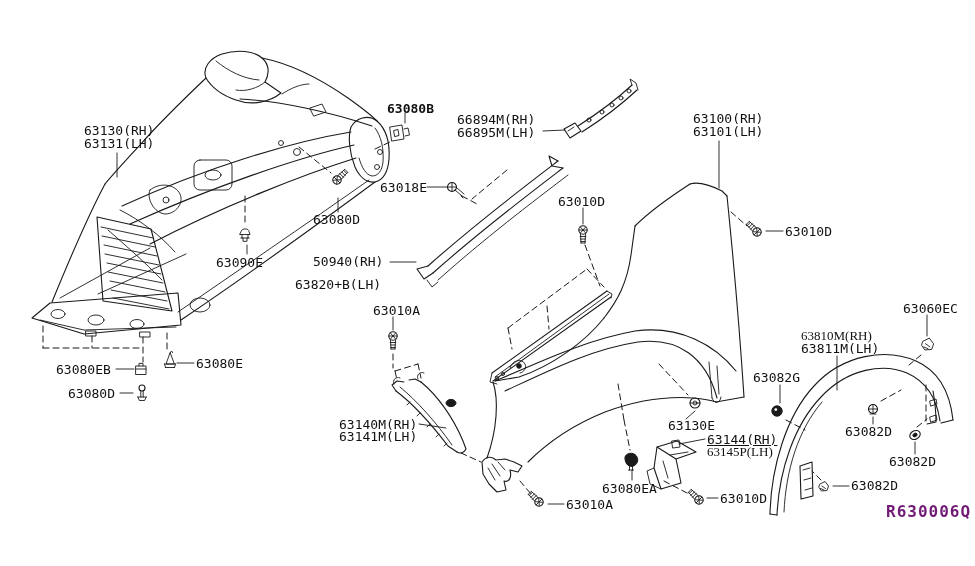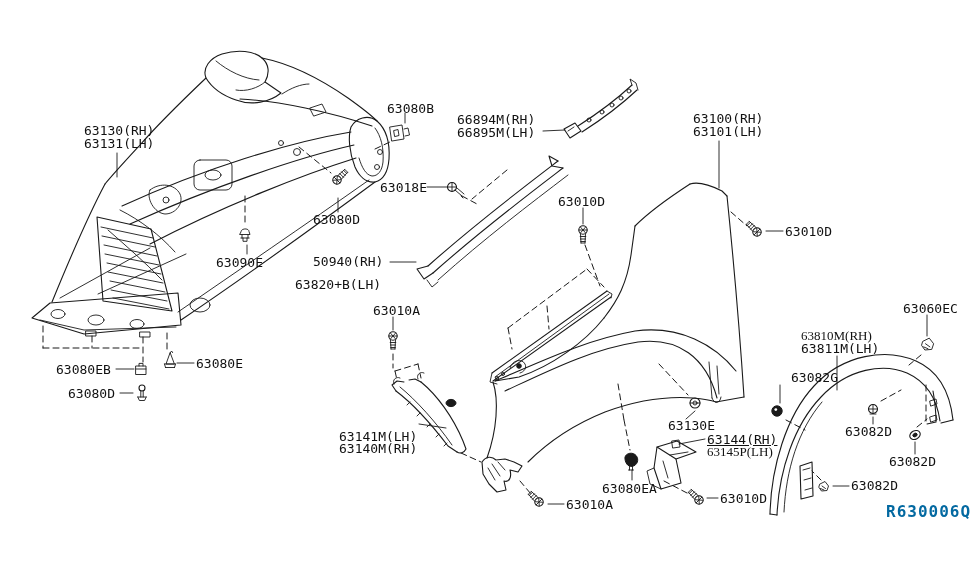--- a/index.html
+++ b/index.html
@@ -6,21 +6,21 @@
   #stage{
     position:relative;width:975px;height:566px;background:#ffffff;overflow:hidden;
     font-family:"DejaVu Sans Mono","Liberation Mono",monospace;
   }
   #art{position:absolute;left:0;top:0;width:975px;height:566px;}
   .plabel{
     position:absolute;font-size:13px;line-height:13px;color:#111;
     white-space:pre;letter-spacing:0px;
   }
   #refcode{
-    position:absolute;font-size:16px;line-height:16px;color:#0369a1;font-weight:600;
+    position:absolute;font-size:16px;line-height:16px;color:#701a75;font-weight:600;
     letter-spacing:1px;
   }
   svg *{vector-effect:non-scaling-stroke;}
   .ln{fill:none;stroke:#1a1a1a;stroke-width:1.1;stroke-linecap:round;stroke-linejoin:round;}
   .thin{fill:none;stroke:#1a1a1a;stroke-width:0.9;stroke-linecap:round;}
   .dash{fill:none;stroke:#1a1a1a;stroke-width:1;stroke-dasharray:6 4;stroke-linecap:round;}
   .dk{fill:#1a1a1a;stroke:#1a1a1a;stroke-width:1;}
 </style>
 </head>
 <body>
@@ -273,42 +273,42 @@
       <path d="M508,328 L587,269 M587,269 L604,287 M508,328 L512,349 M547,306 L549,329"></path>
       <path d="M659,364 L688,395 M618,384 L624,420 M624,420 L630,450"></path>
       <path d="M664,481 L687,493 M520,481 L531,494 M461,453 L481,462"></path>
       <path d="M921,355 L909,365 M786,420 L805,430 M881,401 L901,390 M917,427 L927,419 M821,480 L812,471 M926,385 V423"></path>
     </g>
   </svg>
 
   <div id="labels">
       <div class="plabel" style="left: 84px; top: 124px;">63130(RH)</div>
       <div class="plabel" style="left: 84px; top: 137px;">63131(LH)</div>
-      <div class="plabel" style="left: 387px; top: 102px;">63080B</div>
+      <div class="plabel" style="left: 387px; top: 102px; font-weight: bold;">63080B</div>
       <div class="plabel" style="left: 457px; top: 113px;">66894M(RH)</div>
       <div class="plabel" style="left: 457px; top: 126px;">66895M(LH)</div>
       <div class="plabel" style="left: 380px; top: 181px;">63018E</div>
       <div class="plabel" style="left: 693px; top: 112px;">63100(RH)</div>
       <div class="plabel" style="left: 693px; top: 125px;">63101(LH)</div>
       <div class="plabel" style="left: 558px; top: 195px;">63010D</div>
       <div class="plabel" style="left: 313px; top: 213px;">63080D</div>
       <div class="plabel" style="left: 785px; top: 225px;">63010D</div>
       <div class="plabel" style="left: 216px; top: 256px;">63090E</div>
       <div class="plabel" style="left: 313px; top: 255px;">50940(RH)</div>
       <div class="plabel" style="left: 295px; top: 278px;">63820+B(LH)</div>
       <div class="plabel" style="left: 373px; top: 304px;">63010A</div>
       <div class="plabel" style="left: 903px; top: 302px;">63060EC</div>
       <div class="plabel" style="left: 801px; top: 329px; font-family: Liberation Serif, serif;">63810M(RH)</div>
       <div class="plabel" style="left: 801px; top: 342px;">63811M(LH)</div>
       <div class="plabel" style="left: 196px; top: 357px;">63080E</div>
       <div class="plabel" style="left: 56px; top: 363px;">63080EB</div>
-      <div class="plabel" style="left: 753px; top: 371px; margin-left: 38px;">63082G</div>
+      <div class="plabel" style="left: 753px; top: 371px;">63082G</div>
       <div class="plabel" style="left: 68px; top: 387px;">63080D</div>
       <div class="plabel" style="left: 668px; top: 419px;">63130E</div>
-      <div class="plabel" style="left: 339px; top: 442px;">63140M(RH)</div>
+      <div class="plabel" style="left: 339px; top: 418px;">63140M(RH)</div>
       <div class="plabel" style="left: 339px; top: 430px;">63141M(LH)</div>
       <div class="plabel" style="left: 845px; top: 425px;">63082D</div>
       <div class="plabel" style="left: 707px; top: 433px; text-decoration: underline;">63144(RH)</div>
       <div class="plabel" style="left: 707px; top: 445px; font-family: Liberation Serif, serif;">63145P(LH)</div>
       <div class="plabel" style="left: 889px; top: 455px;">63082D</div>
       <div class="plabel" style="left: 851px; top: 479px;">63082D</div>
       <div class="plabel" style="left: 602px; top: 482px;">63080EA</div>
       <div class="plabel" style="left: 720px; top: 492px;">63010D</div>
       <div class="plabel" style="left: 566px; top: 498px;">63010A</div>
     </div>

